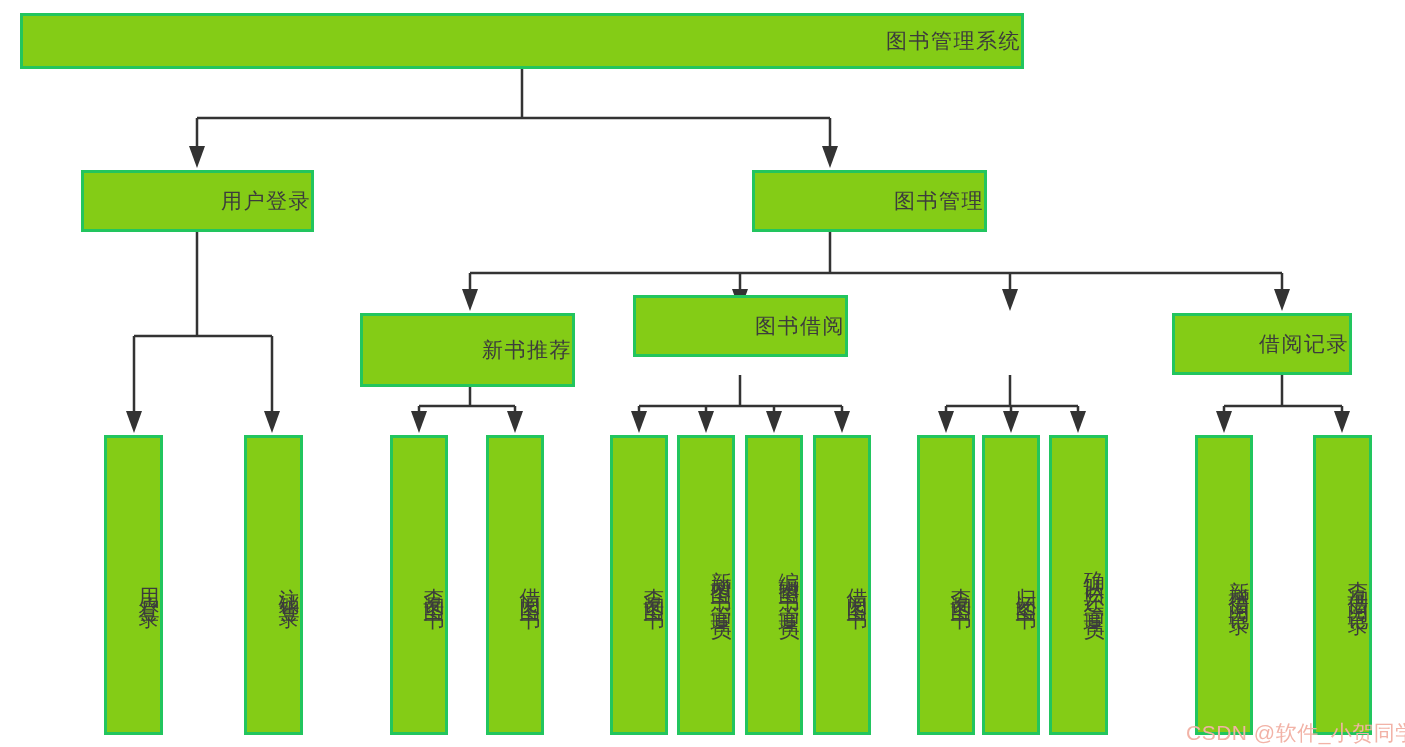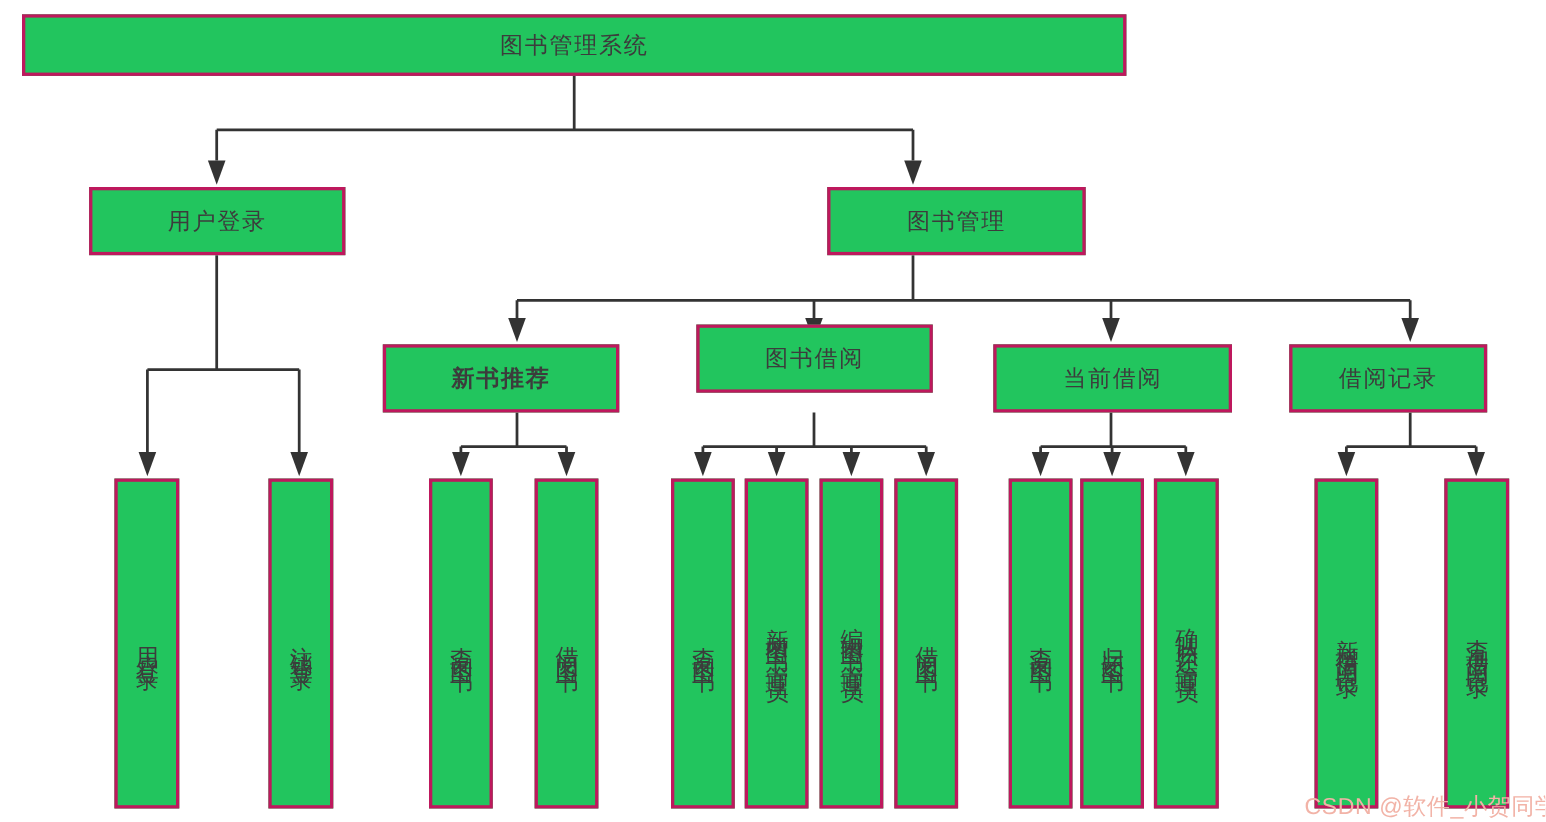--- a/index.html
+++ b/index.html
@@ -13,42 +13,42 @@
   }
   .connectors {
     position: absolute;
     left: 0; top: 0;
     width: 1405px; height: 747px;
     z-index: 1;
   }
   .node {
     position: absolute;
     box-sizing: border-box;
-    border: 3px solid #be185d;
-    background: #22c55e;
+    border: 3px solid #22c55e;
+    background: #84cc16;
     display: flex;
     align-items: center;
-    justify-content: center;
+    justify-content: flex-end;
     color: #3c3c3c;
     z-index: 2;
   }
   .h-node { font-size: 21px; letter-spacing: 1.5px; }
   .v-node span {
     writing-mode: vertical-rl;
     text-orientation: mixed;
     font-size: 21px;
     line-height: 1;
     letter-spacing: 7px;
     color: #3c3c3c;
   }
   
   .n-root  { left: 20px;  top: 13px;  width: 1004px; height: 56px; }
   .n-login { left: 81px;  top: 170px; width: 233px;  height: 62px; }
   .n-mgmt  { left: 712px; top: 170px; width: 235px;  height: 62px; margin-left: 40px; }
-  .n-sec0  { left: 348px; top: 313px; width: 215px;  height: 62px; font-weight: bold; }
+  .n-sec0  { left: 360px; top: 313px; width: 215px;  height: 74px; }
   .n-sec1  { left: 633px; top: 295px; width: 215px;  height: 62px; }
   .n-sec2  { left: 903px; top: 313px; width: 217px;  height: 62px; }
   .n-sec3  { left: 1172px;top: 313px; width: 180px;  height: 62px; }
   .leaf    { top: 435px; height: 300px; }
   .n-l0  { left: 104px;  width: 59px; }
   .n-l1  { left: 244px;  width: 59px; }
   .n-l2  { left: 390px;  width: 58px; }
   .n-l3  { left: 486px;  width: 58px; }
   .n-l4  { left: 610px;  width: 58px; }
   .n-l5  { left: 677px;  width: 58px; }
@@ -125,23 +125,20 @@
   <div class="node h-node n-mgmt">
     <span>图书管理</span>
   </div>
 
   <div class="node h-node n-sec0">
     <span>新书推荐</span>
   </div>
   <div class="node h-node n-sec1">
     <span>图书借阅</span>
   </div>
-  <div class="node h-node n-sec2">
-    <span>当前借阅</span>
-  </div>
   <div class="node h-node n-sec3">
     <span>借阅记录</span>
   </div>
 
   <div class="node v-node leaf n-l0">
     <span>用户登录</span>
   </div>
   <div class="node v-node leaf n-l1">
     <span>注销登录</span>
   </div>

